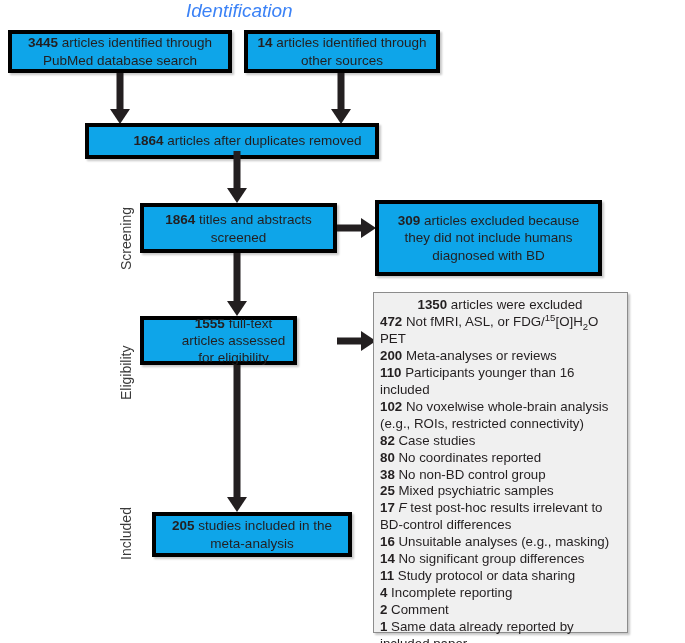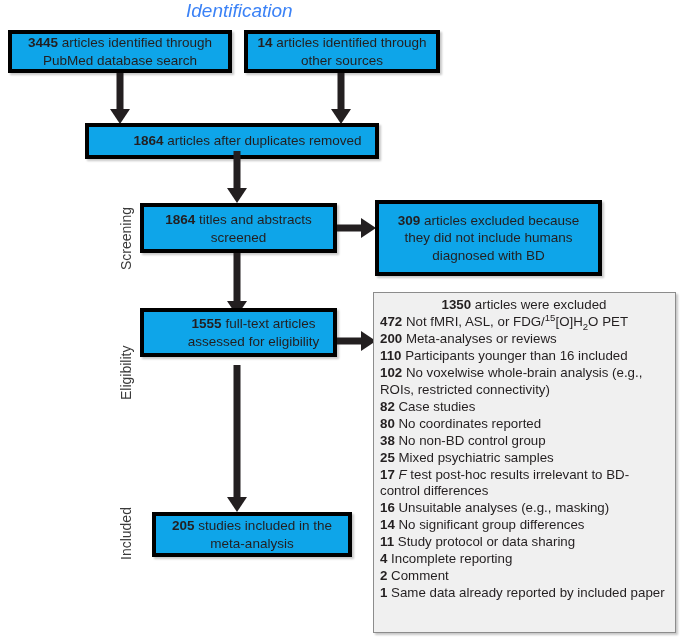--- a/index.html
+++ b/index.html
@@ -181,30 +181,30 @@
 
   <div class="box" style="left:375px; top:200px; width:227px; height:76px;">
     <span class="t"><b>309</b><span> articles excluded because they did not include humans diagnosed with BD</span></span>
   </div>
 
   <div class="arrow-v" style="left:237px; top:253px;">
     <div class="shaft" style="height:48px;"></div>
     <div class="head" style="top:48px;"></div>
   </div>
 
-  <div class="box" style="left:140px; top:308px; width:197px; height:49px;padding-left:36px;">
+  <div class="box" style="left:140px; top:316px; width:157px; height:49px;padding-left:36px;">
     <span class="t"><b>1555</b><span> full-text articles assessed for eligibility</span></span>
   </div>
 
   <div class="arrow-h" style="left:337px; top:341px;">
     <div class="shaft" style="width:24px;"></div>
     <div class="head" style="left:24px;"></div>
   </div>
 
-  <div class="exclusion-box" style="left:373px; top:292px; width:303px; height:341px;padding-left:6px;">
+  <div class="exclusion-box" style="left:373px; top:292px; width:255px; height:341px;padding-left:6px;">
     <span class="exc-head"><b>1350</b><span> articles were excluded</span></span>
     <div id="exclusion-list">
         <span class="exc-item"><b>472</b><span> Not fMRI, ASL, or FDG/<sup>15</sup>[O]H<sub>2</sub>O PET</span></span>
         <span class="exc-item"><b>200</b><span> Meta-analyses or reviews</span></span>
         <span class="exc-item"><b>110</b><span> Participants younger than 16 included</span></span>
         <span class="exc-item"><b>102</b><span> No voxelwise whole-brain analysis (e.g., ROIs, restricted connectivity)</span></span>
         <span class="exc-item"><b>82</b><span> Case studies</span></span>
         <span class="exc-item"><b>80</b><span> No coordinates reported</span></span>
         <span class="exc-item"><b>38</b><span> No non-BD control group</span></span>
         <span class="exc-item"><b>25</b><span> Mixed psychiatric samples</span></span>

